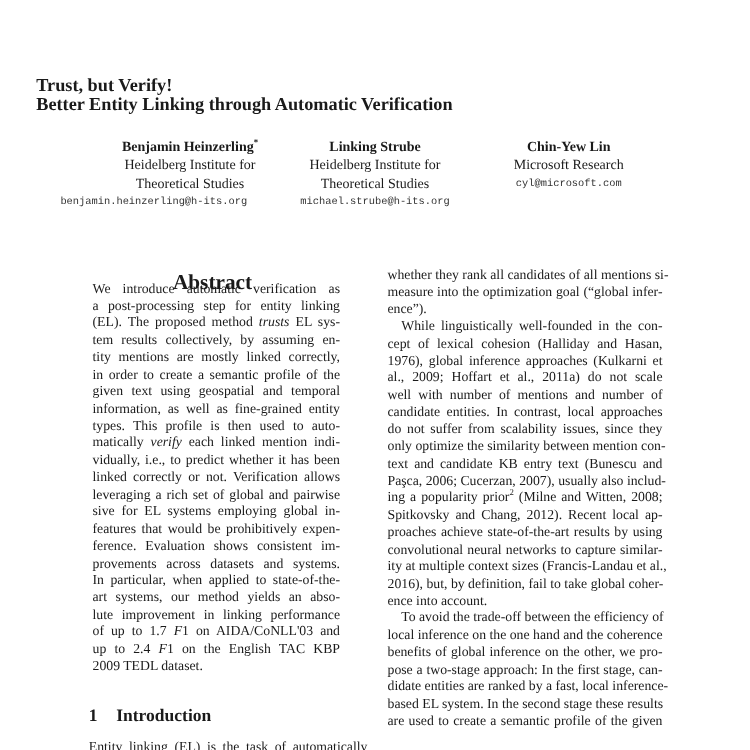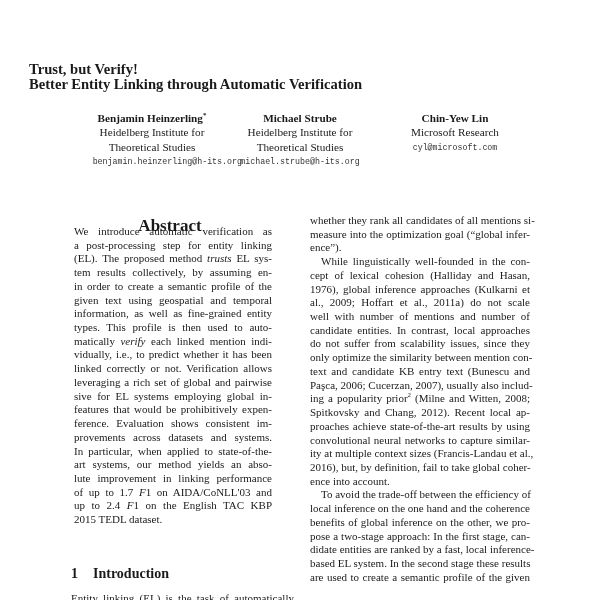--- a/index.html
+++ b/index.html
@@ -29,60 +29,61 @@
 </head>
 <body>
 
 <div class="title t1">Trust, but Verify!</div>
 <div class="title t2">Better Entity Linking through Automatic Verification</div>
 
 <div class="author a1">
   <div class="name"><span>Benjamin Heinzerling</span><sup>*</sup></div>
   <div>Heidelberg Institute for</div>
   <div>Theoretical Studies</div>
-  <div class="mono" style="margin-left:-58px;margin-top:1px;text-align:right;">benjamin.heinzerling@h-its.org</div>
+  <div class="mono" style="margin-left:-58px;margin-top:1px;text-align:center;">benjamin.heinzerling@h-its.org</div>
 </div>
 
 <div class="author a2">
-  <div class="name">Michael Strube</div>
+  <div class="name">Linking Strube</div>
   <div>Heidelberg Institute for</div>
   <div>Theoretical Studies</div>
   <div class="mono" style="margin-top:1px;">michael.strube@h-its.org</div>
 </div>
 
 <div class="author a3">
   <div class="name">Chin-Yew Lin</div>
   <div>Microsoft Research</div>
   <div class="mono" style="margin-top:1px;">cyl@microsoft.com</div>
 </div>
 
 <div class="abs-head">Abstract</div>
 <div class="col left" id="abstract-col">
     <span class="line">We introduce automatic verification as</span>
     <span class="line">a post-processing step for entity linking</span>
     <span class="line">(EL). The proposed method <i>trusts</i> EL sys-</span>
     <span class="line">tem results collectively, by assuming en-</span>
+    <span class="line">tity mentions are mostly linked correctly,</span>
     <span class="line">in order to create a semantic profile of the</span>
     <span class="line">given text using geospatial and temporal</span>
     <span class="line">information, as well as fine-grained entity</span>
     <span class="line">types.  This profile is then used to auto-</span>
     <span class="line">matically <i>verify</i> each linked mention indi-</span>
     <span class="line">vidually, i.e., to predict whether it has been</span>
     <span class="line">linked correctly or not. Verification allows</span>
     <span class="line">leveraging a rich set of global and pairwise</span>
     <span class="line">sive for EL systems employing global in-</span>
     <span class="line">features that would be prohibitively expen-</span>
     <span class="line">ference.  Evaluation shows consistent im-</span>
     <span class="line">provements across datasets and systems.</span>
     <span class="line">In particular, when applied to state-of-the-</span>
     <span class="line">art systems, our method yields an abso-</span>
     <span class="line">lute improvement in linking performance</span>
     <span class="line">of up to 1.7 <i>F</i>1 on AIDA/CoNLL'03 and</span>
     <span class="line">up to 2.4 <i>F</i>1 on the English TAC KBP</span>
-    <span class="line last">2015 TEDL dataset.</span>
+    <span class="line last">2009 TEDL dataset.</span>
   </div>
 
 <div class="sec-head">
   <span class="num">1</span><span>Introduction</span>
 </div>
 <div class="intro">Entity linking (EL) is the task of automatically</div>
 
 <div class="col right" id="right-col">
     <span class="line">whether they rank all candidates of all mentions si-</span>
     <span class="line">measure into the optimization goal (“global infer-</span>

